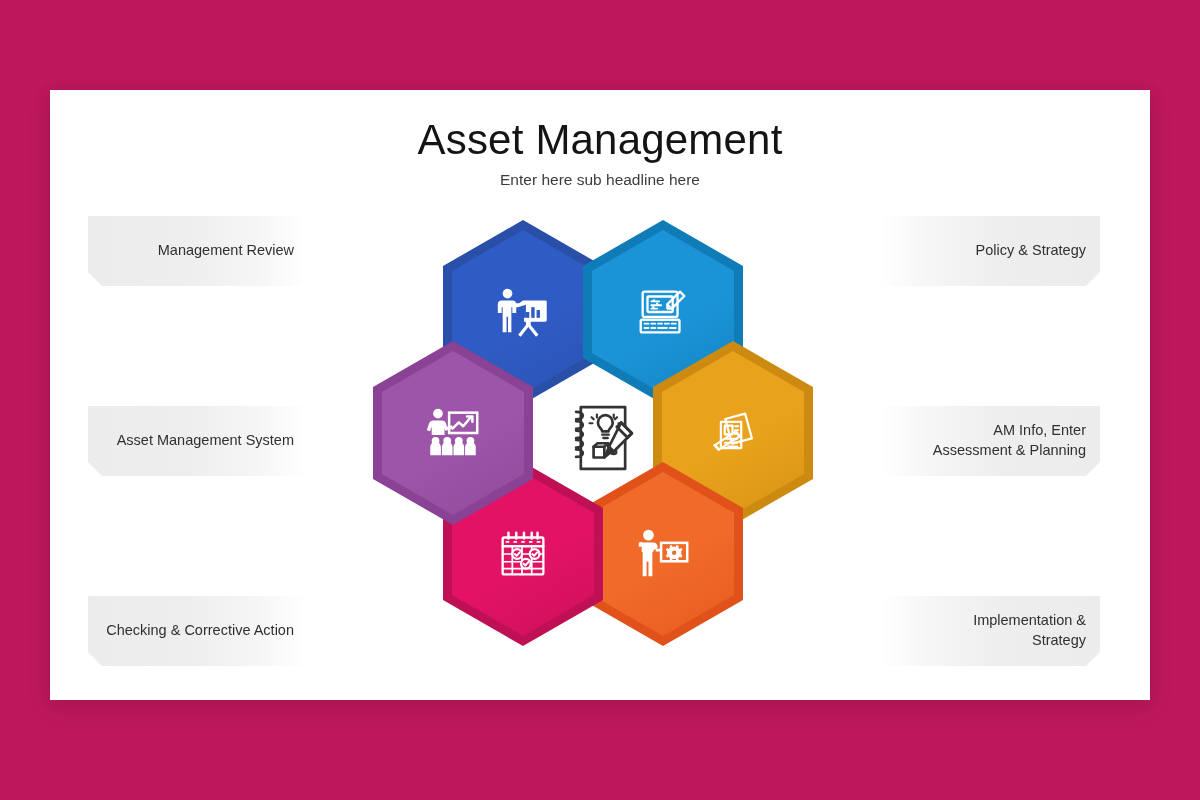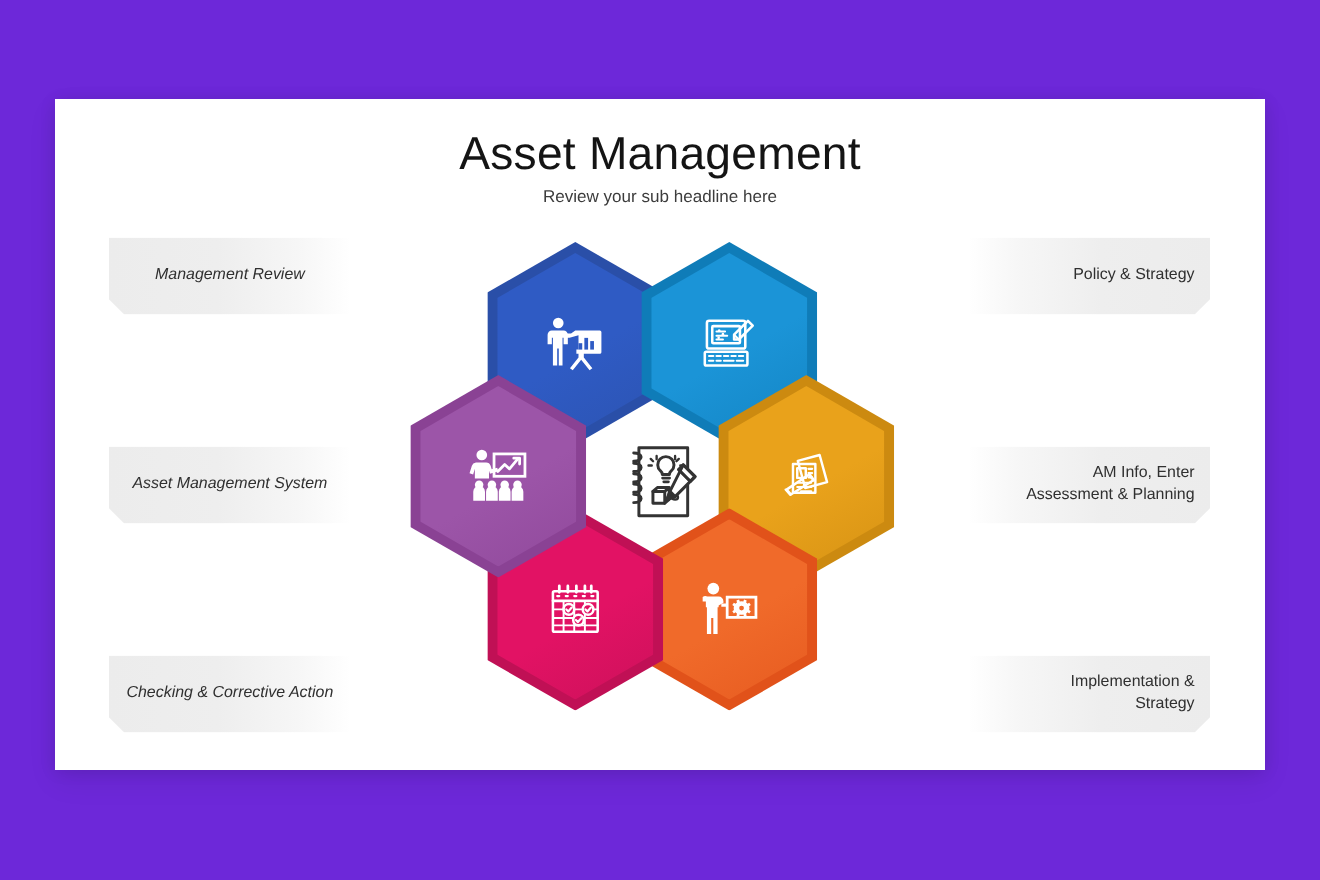--- a/index.html
+++ b/index.html
@@ -59,27 +59,26 @@
     width: 220px;
     height: 70px;
     display: flex;
     align-items: center;
     font-size: 14.5px;
     line-height: 1.35;
     color: #303030;
     padding: 0 14px;
   }
   .label-chip.left {
-    left: 49px;
-    justify-content: center;
+    left: 38px;
+    justify-content: flex-end;
     text-align: left;
     background: linear-gradient(to right, #ececec 0%, #eeeeee 45%, #f6f6f6 78%, #ffffff 100%);
     -webkit-clip-path: polygon(0 0, 100% 0, 100% 100%, 14px 100%, 0 calc(100% - 14px));
     clip-path: polygon(0 0, 100% 0, 100% 100%, 14px 100%, 0 calc(100% - 14px));
-    font-style: italic;
   }
   .label-chip.right {
     left: 830px;
     justify-content: flex-end;
     text-align: right;
     background: linear-gradient(to left, #ececec 0%, #eeeeee 45%, #f6f6f6 78%, #ffffff 100%);
     -webkit-clip-path: polygon(0 0, 100% 0, 100% calc(100% - 14px), calc(100% - 14px) 100%, 0 100%);
     clip-path: polygon(0 0, 100% 0, 100% calc(100% - 14px), calc(100% - 14px) 100%, 0 100%);
   }
   .chip-r1 { top: 126px; }
@@ -140,26 +139,26 @@
     display: flex;
     align-items: center;
     justify-content: center;
     z-index: 5;
   }
   .center-ico svg { width: 86px; height: 86px; display: block; }
 </style>
 </head>
 <body>
 
-<div id="slide-root" style="background: #6d28d9;">
+<div id="slide-root" style="background: #be185d;">
 
   <div class="slide-card" style="background: rgb(255, 255, 255);">
 
     <div class="title">Asset Management</div>
-    <div class="subtitle">Review your sub headline here</div>
+    <div class="subtitle">Enter here sub headline here</div>
 
     <div class="label-chip left chip-r1">
       <span>Management Review</span>
     </div>
     <div class="label-chip left chip-r2">
       <span>Asset Management System</span>
     </div>
     <div class="label-chip left chip-r3">
       <span>Checking &amp; Corrective Action</span>
     </div>

